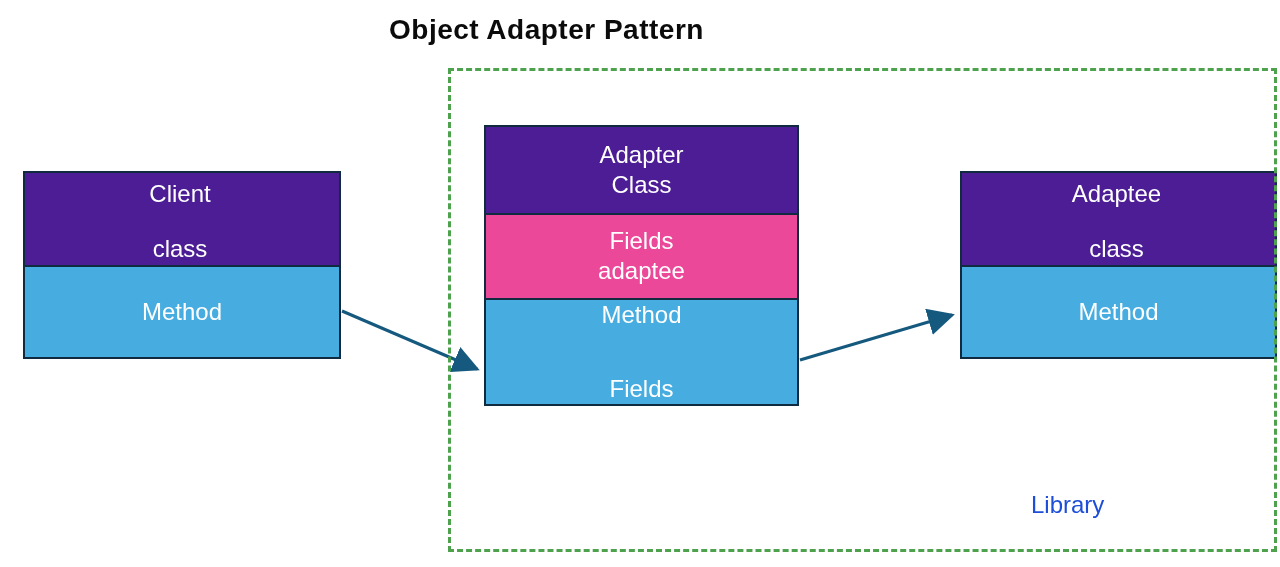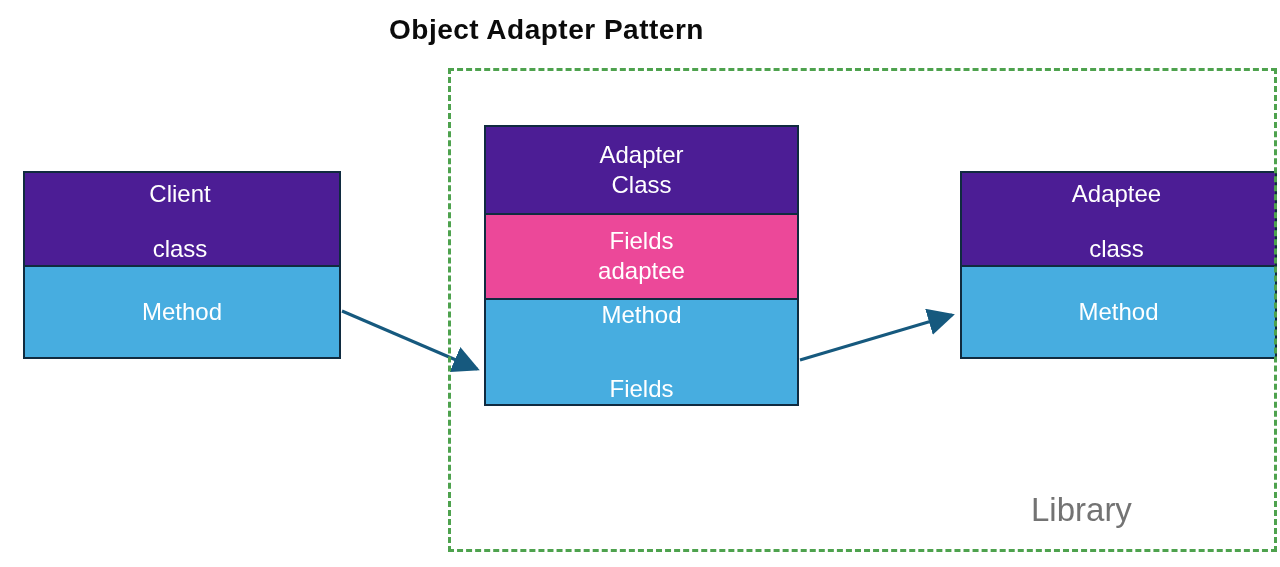--- a/index.html
+++ b/index.html
@@ -34,22 +34,22 @@
     box-sizing: border-box;
     border: 3px dashed #4EA24E;
     z-index: 3;
     pointer-events: none;
     background: transparent;
   }
   .library-label {
     position: absolute;
     left: 580px;
     top: 420px;
-    font-size: 33px;
-    color: #737373;
+    font-size: 24px;
+    color: #1d4ed8;
   }
   .uml-box {
     position: absolute;
     box-sizing: border-box;
     border: 2px solid #102B40;
     display: flex;
     flex-direction: column;
     z-index: 1;
   }
   .sec {

